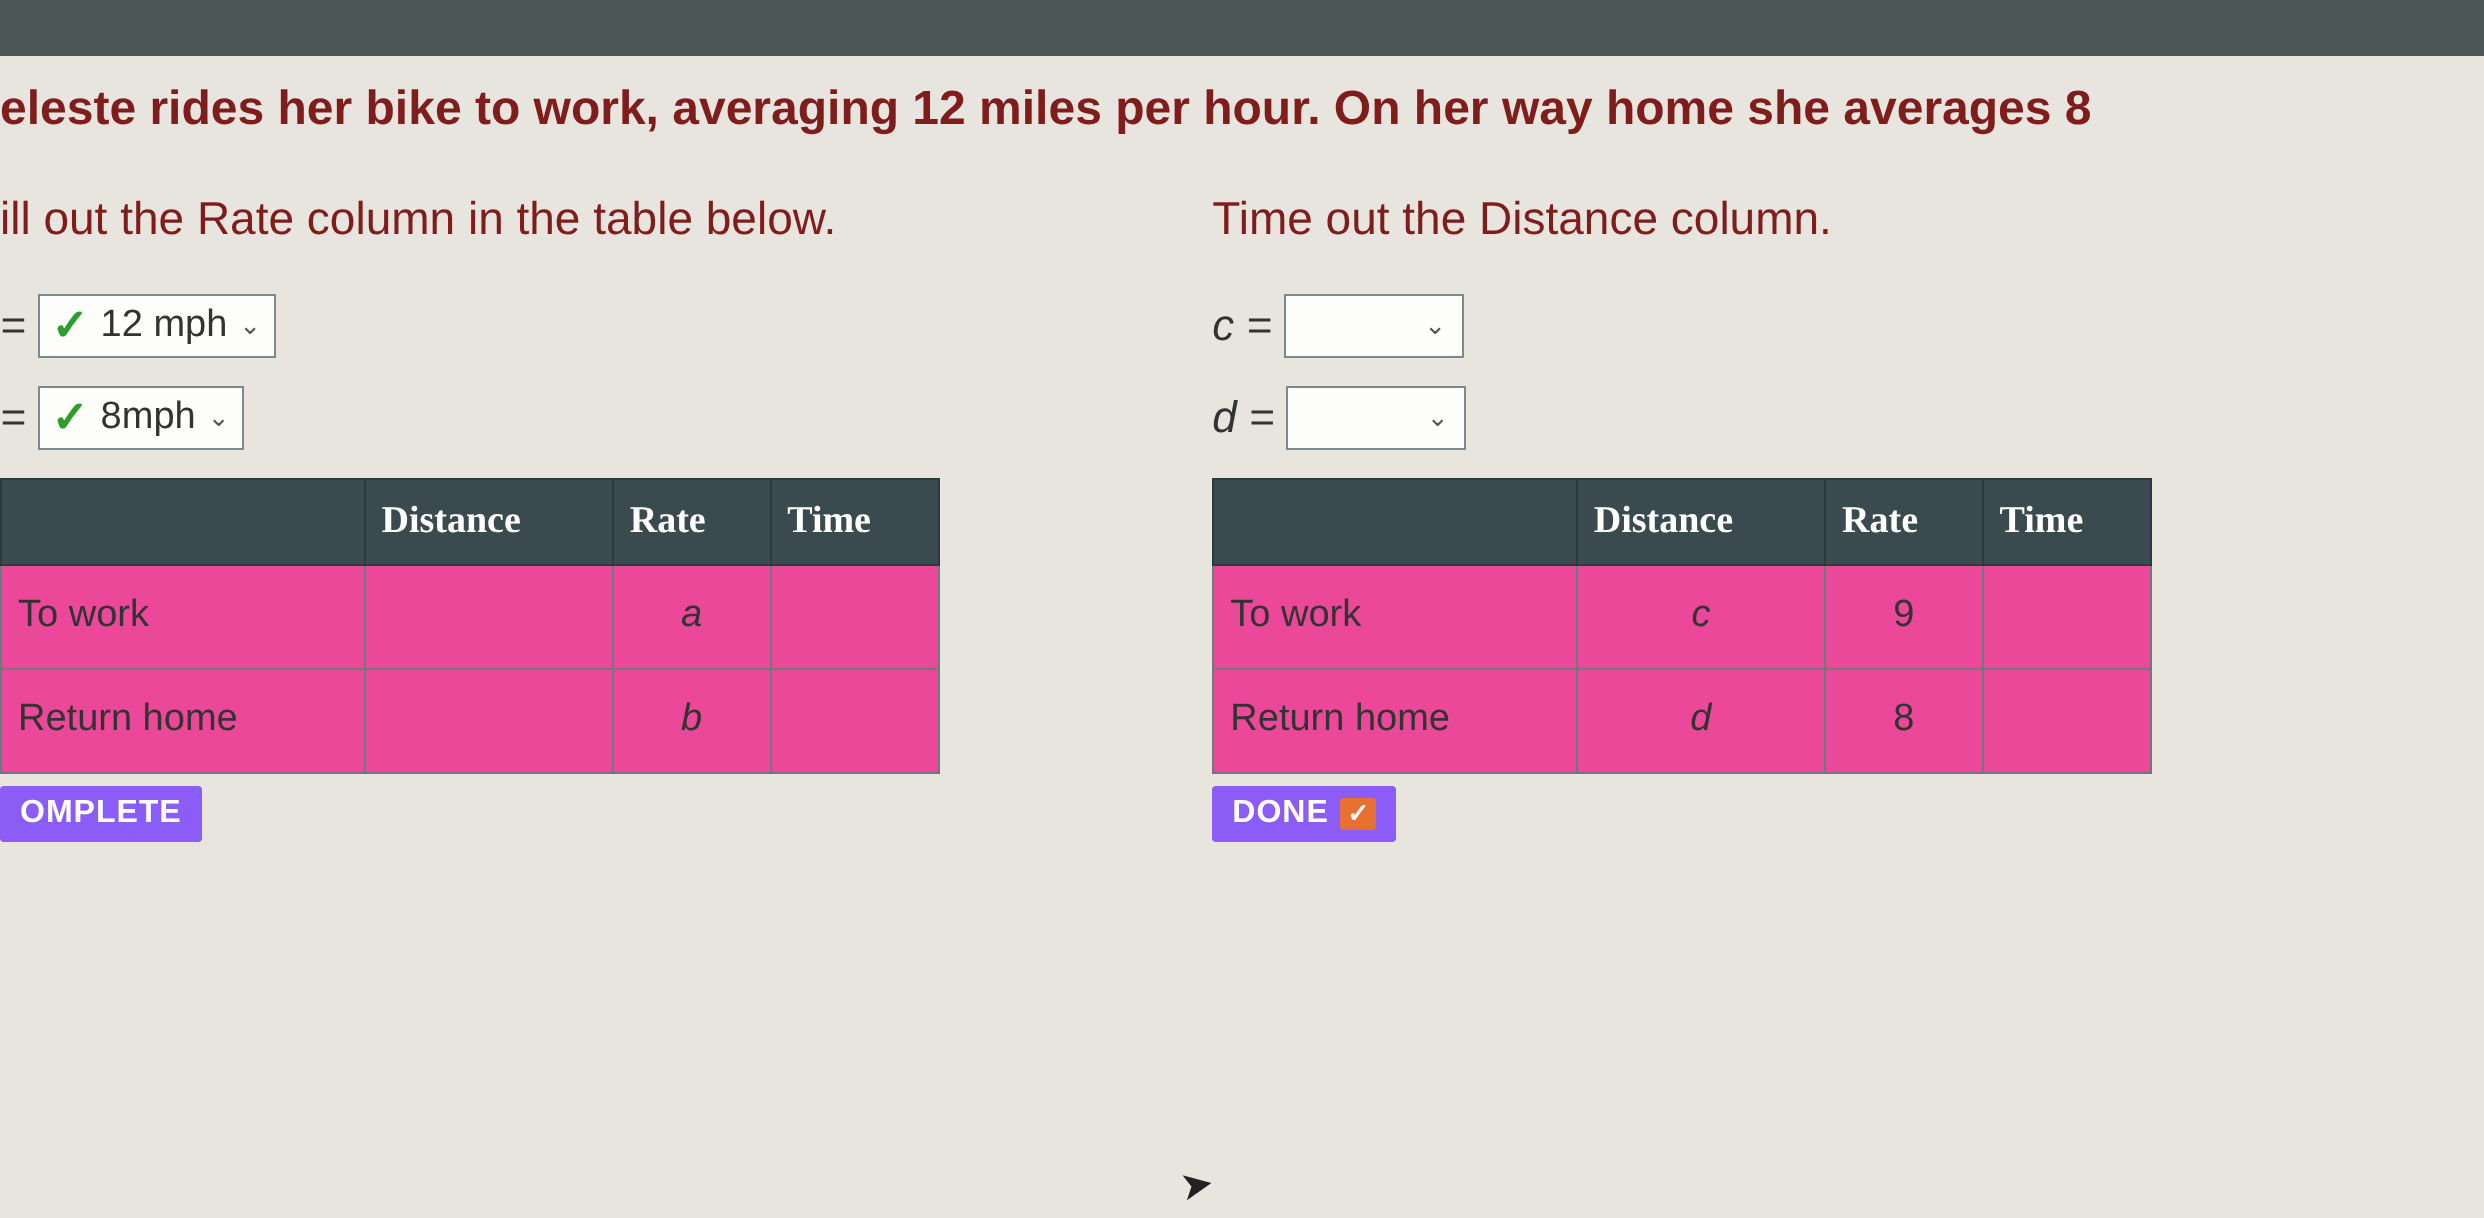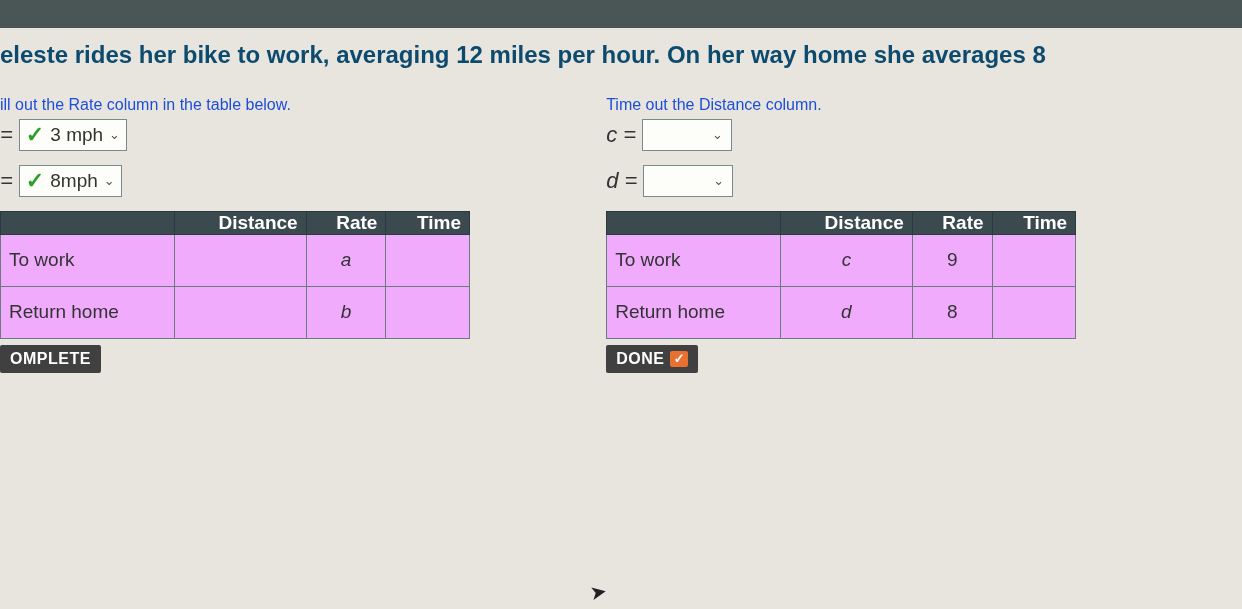--- a/index.html
+++ b/index.html
@@ -15,40 +15,40 @@
     width: 100%;
     height: 28px;
     background: #4a5555;
   }
   .content {
     padding: 10px 0 0 0;
   }
   .question {
     font-size: 24px;
     font-weight: bold;
-    color: #0c4a6e;
+    color: #7f1d1d;
     line-height: 1.4;
     padding: 0 0 24px 0;
   }
   .columns {
     display: flex;
     width: 100%;
   }
   .col-left {
     width: 48%;
     padding-right: 20px;
   }
   .col-right {
     width: 52%;
     padding-left: 10px;
   }
   .instruction {
-    font-size: 16px;
-    color: #1d4ed8;
-    margin-bottom: 5px;
+    font-size: 23px;
+    color: #7f1d1d;
+    margin-bottom: 24px;
   }
   .eq-row {
     display: flex;
     align-items: center;
     margin-bottom: 14px;
     font-size: 22px;
     color: #333;
   }
   .eq-label {
     font-style: italic;
@@ -85,48 +85,49 @@
   table.data {
     border-collapse: collapse;
     width: 470px;
     margin-top: 8px;
   }
   table.data th {
     background: #3a4a4e;
     color: #fff;
     font-weight: bold;
     font-size: 19px;
-    padding: 0 8px;
+    padding: 10px 8px;
     border: 1px solid #2a3a3e;
-    text-align: right;
+    text-align: left;
+    font-family: Liberation Serif, serif;
   }
   table.data th.rowhead-blank {
     background: #3a4a4e;
     border: 1px solid #2a3a3e;
   }
   table.data td {
     border: 1px solid #6a7a7e;
-    background: #f0abfc;
+    background: #ec4899;
     font-size: 19px;
     color: #333;
     text-align: center;
     height: 52px;
     padding: 4px 8px;
   }
   table.data td.rowlabel {
     text-align: left;
     padding-left: 8px;
   }
   table.data td.italic {
     font-style: italic;
   }
   .btn {
     display: inline-flex;
     align-items: center;
-    background: #404040;
+    background: #8b5cf6;
     color: #fff;
     font-weight: bold;
     font-size: 16px;
     padding: 5px 10px;
     border-radius: 2px;
     margin-top: 6px;
     letter-spacing: 0.5px;
   }
   .btn .checkbox {
     display: inline-flex;
@@ -162,21 +163,21 @@
 
   <div class="columns">
 
     <div class="col-left">
       <div class="instruction">ill out the Rate column in the table below.</div>
 
       <div class="eq-row">
         <span class="eq-label">=</span>
         <span class="dropdown">
           <span class="check">✓</span>
-          <span class="val">3 mph</span>
+          <span class="val">12 mph</span>
           <span class="arrow">⌄</span>
         </span>
       </div>
 
       <div class="eq-row">
         <span class="eq-label">=</span>
         <span class="dropdown">
           <span class="check">✓</span>
           <span class="val">8mph</span>
           <span class="arrow">⌄</span>

